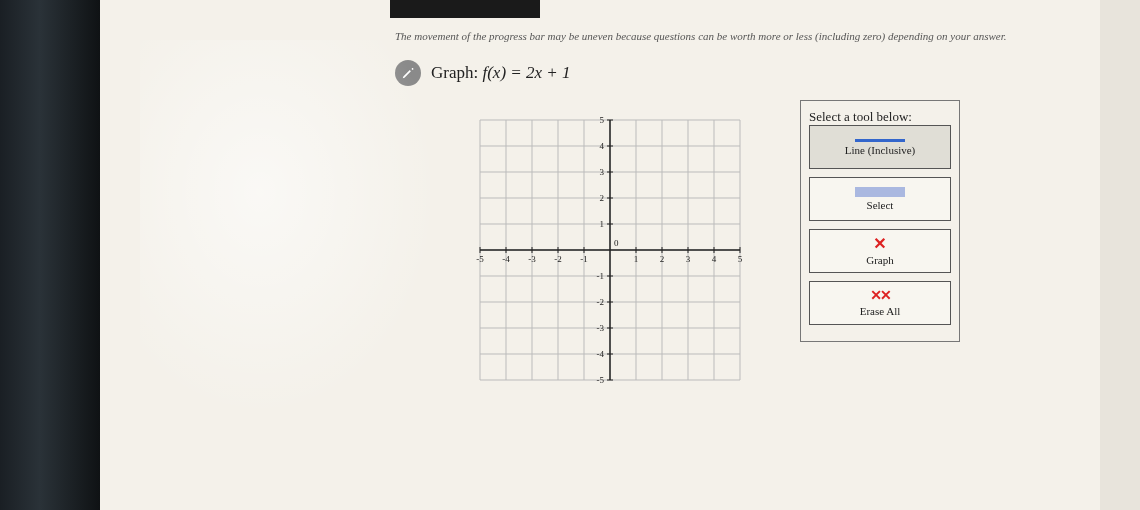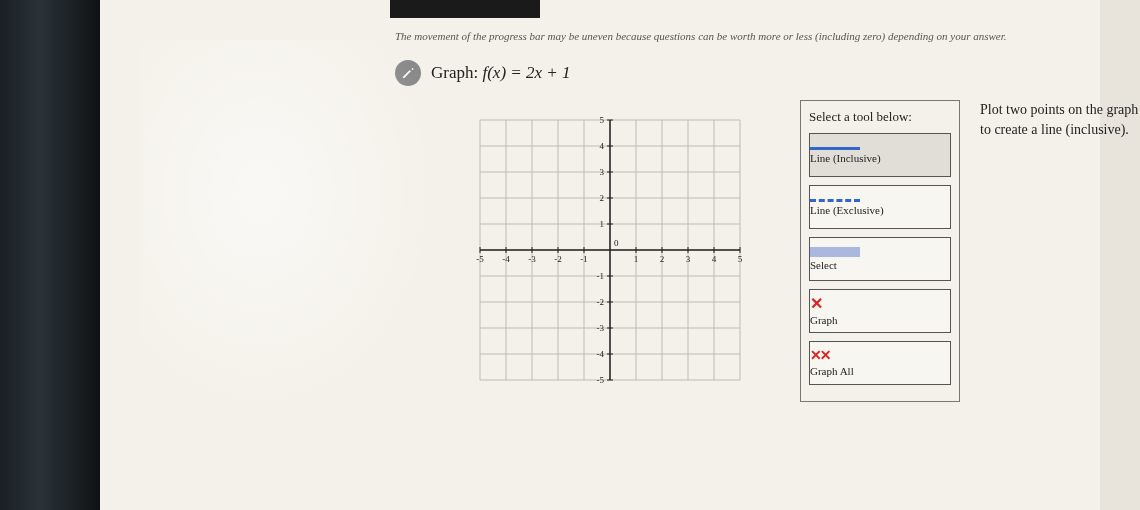--- a/index.html
+++ b/index.html
@@ -72,29 +72,29 @@
     left: 700px;
     top: 100px;
     width: 160px;
     border: 1px solid #777;
     background: #f4f1ea;
     padding: 8px;
   }
   .tools-title {
     font-size: 13px;
     color: #222;
-    margin-bottom: 8px;
   }
   .tool-btn {
     border: 1px solid #555;
     background: #f8f6f0;
     height: 44px;
     margin-bottom: 8px;
     display: flex;
     flex-direction: column;
+    align-items: center;
     justify-content: center;
     font-size: 11px;
     color: #222;
     cursor: pointer;
     gap: 2px;
   }
   .tool-btn.selected { background: #e0ded6; }
   .tool-icon-line-solid {
     width: 50px; height: 3px; background: #3366cc;
   }
@@ -226,38 +226,33 @@
   </div>
 
   <div class="tools-panel">
     <div class="tools-title">Select a tool below:</div>
 
     <div class="tool-btn selected">
       <div class="tool-icon-line-solid"></div>
       <span>Line (Inclusive)</span>
     </div>
 
-    <div class="tool-btn">
-      <div class="tool-icon-line-dashed"></div>
-      <span>Line (Exclusive)</span>
-    </div>
 
     <div class="tool-btn">
       <div class="tool-icon-region"></div>
       <span>Select</span>
     </div>
 
     <div class="tool-btn">
       <div class="tool-icon-x">✕</div>
       <span>Graph</span>
     </div>
 
     <div class="tool-btn">
       <div class="tool-icon-xx">✕✕</div>
-      <span>Graph All</span>
+      <span>Erase All</span>
     </div>
   </div>
 
-  <div class="instructions">Plot two points on the graph to create a line (inclusive).</div>
 
 </div>
 
 <div class="glare"></div>
 
 </body></html>

